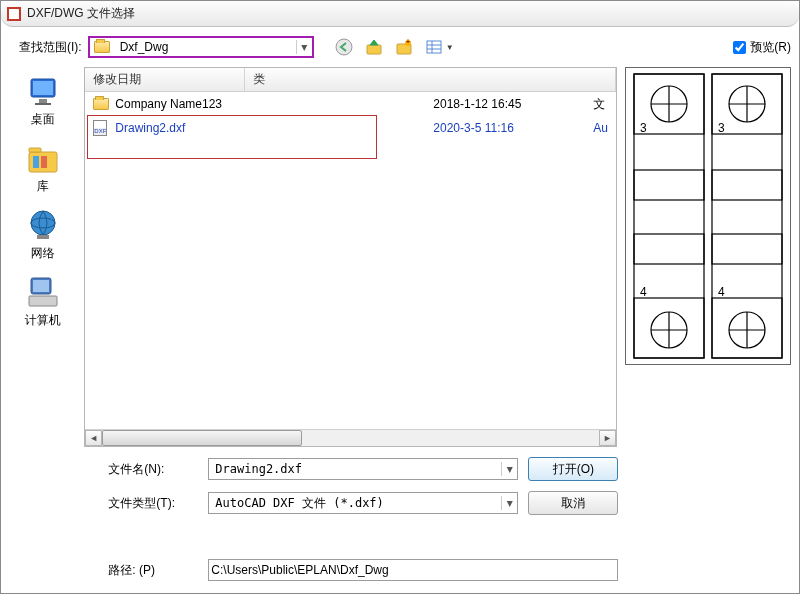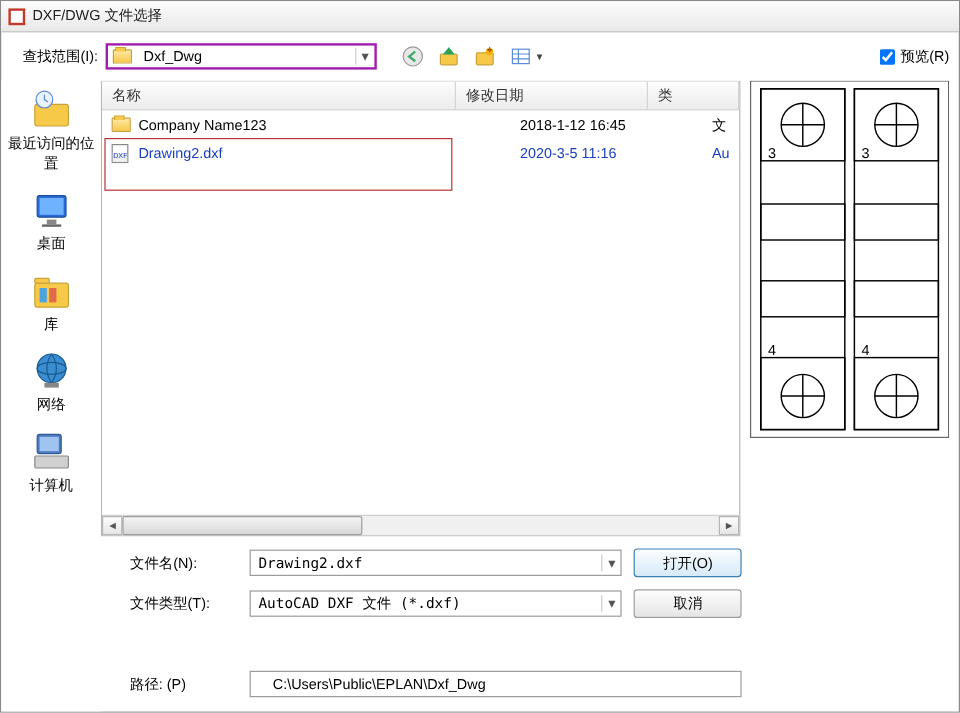--- a/index.html
+++ b/index.html
@@ -1,19 +1,19 @@
 <!DOCTYPE html>
 <html><head>
 <meta charset="utf-8">
 <style>
 * { box-sizing: border-box; margin: 0; padding: 0; font-family: "Microsoft YaHei", "SimSun", Tahoma, sans-serif; font-size: 12px; }
 body { background: #f0f0f0; width: 800px; height: 594px; overflow: hidden; }
 
 .window { width: 800px; height: 594px; background: #fff; border: 1px solid #8a8a8a; display: flex; flex-direction: column; }
-.titlebar { height: 26px; background: linear-gradient(#fdfdfd,#e8e8e8); border-bottom: 1px solid #c0c0c0; display: flex; align-items: center; padding: 0 6px; gap: 6px; }
+.titlebar { height: 26px; background: linear-gradient(#fdfdfd,#e8e8e8); border-bottom: 1px solid #c0c0c0; display: flex; align-items: center; padding: 0 6px; gap: 6px; border-radius: 12px; }
 .titlebar .app-icon { width: 14px; height: 14px; border: 2px solid #c0392b; background: #fff; }
 .titlebar .title { color: #222; }
 
 .topbar { height: 40px; display: flex; align-items: center; padding: 6px 8px 6px 18px; gap: 6px; }
 .topbar .lbl { white-space: nowrap; }
 .combo { display: inline-flex; align-items: center; border: 2px solid #a21caf; background: #fff; height: 22px; }
 .combo .cicon { width: 18px; height: 16px; margin: 0 4px; }
 .combo .cval { padding: 0 4px; min-width: 180px; }
 .combo .carrow { width: 16px; border-left: 1px solid #ccc; text-align: center; color: #555; }
 .tool-icons { display: flex; align-items: center; gap: 10px; margin-left: 14px; }
@@ -58,21 +58,21 @@
 
 .bottom { padding: 10px 0 12px; display: flex; flex-direction: column; gap: 10px; margin-left: 24px; }
 .form-row { display: flex; align-items: center; gap: 10px; }
 .form-row .flabel { width: 90px; text-align: left; }
 .txtcombo { flex: 0 0 310px; height: 22px; border: 1px solid #9c9c9c; background: #fff; display: flex; align-items: center; }
 .txtcombo .tval { flex: 1; padding: 0 6px; font-family: SimSun, monospace; }
 .txtcombo .carrow { width: 16px; border-left: 1px solid #ccc; text-align: center; color: #555; }
 .winbtn { width: 90px; height: 24px; border: 1px solid #3c7fb1; background: linear-gradient(#fafdff,#d6eaf8); border-radius: 3px; text-align: center; line-height: 22px; cursor: pointer; }
 .winbtn.plain { border-color: #9c9c9c; background: linear-gradient(#fdfdfd,#e5e5e5); }
 .path-row { margin-top: 20px; padding-top: 14px; }
-.path-box { flex: 0 0 410px; height: 22px; border: 1px solid #9c9c9c; background: #fff; padding: 0 18px; display: flex; align-items: center; font-family: SimSun, monospace; }
+.path-box { flex: 0 0 410px; height: 22px; border: 1px solid #9c9c9c; background: #fff; padding: 0 2px; display: flex; align-items: center; font-family: SimSun, monospace; }
 
 
 .folder-ico { width: 100%; height: 100%; background: linear-gradient(#ffe9a8,#f7c948); border: 1px solid #caa23a; border-radius: 1px; position: relative; }
 .folder-ico::before { content: ""; position: absolute; top: -3px; left: 1px; width: 7px; height: 3px; background: #f7c948; border: 1px solid #caa23a; border-bottom: none; border-radius: 1px 1px 0 0; }
 .dxf-ico { width: 100%; height: 100%; background: #fff; border: 1px solid #888; position: relative; }
 .dxf-ico::after { content: "DXF"; position: absolute; bottom: 0; left: 0; right: 0; font-size: 6px; text-align: center; background: #eee; line-height: 7px; }
 </style>
 </head>
 <body>
 
@@ -131,30 +131,20 @@
       <span>预览(R)</span>
     </label>
   </div>
 
   <div class="body">
 
     <div class="sidebar">
       <div class="side-item">
         <div class="sicon">
           <svg width="40" height="36">
-              <rect x="6" y="14" width="28" height="18" rx="2" fill="#f7c948" stroke="#caa23a"></rect>
-              <circle cx="14" cy="10" r="7" fill="#eaf3fb" stroke="#5a8bd6"></circle>
-              <path d="M14 6 L14 10 L17 12" stroke="#5a8bd6" fill="none"></path>
-            </svg>
-        </div>
-        <div class="slabel">最近访问的位置</div>
-      </div>
-      <div class="side-item">
-        <div class="sicon">
-          <svg width="40" height="36">
               <rect x="8" y="6" width="24" height="18" rx="2" fill="#2b6cd4" stroke="#1a4fa0"></rect>
               <rect x="10" y="8" width="20" height="14" fill="#6fb3ff"></rect>
               <rect x="16" y="26" width="8" height="4" fill="#888"></rect>
               <rect x="12" y="30" width="16" height="2" fill="#666"></rect>
             </svg>
         </div>
         <div class="slabel">桌面</div>
       </div>
       <div class="side-item">
         <div class="sicon">
@@ -188,21 +178,20 @@
         </div>
         <div class="slabel">计算机</div>
       </div>
     </div>
 
     <div class="main">
       <div class="listpane">
 
         <div class="filelist">
           <div class="list-header">
-            <div class="col col-name">名称</div>
             <div class="col col-date">修改日期</div>
             <div class="col col-type">类</div>
           </div>
           <div class="list-body">
             <div class="row">
               <div class="cell name-cell">
                 <span class="ficon">
                     <span class="folder-ico" style="display:block;width:16px;height:12px;margin-top:2px"></span>
                   </span>
                 <span>Company Name123</span>

